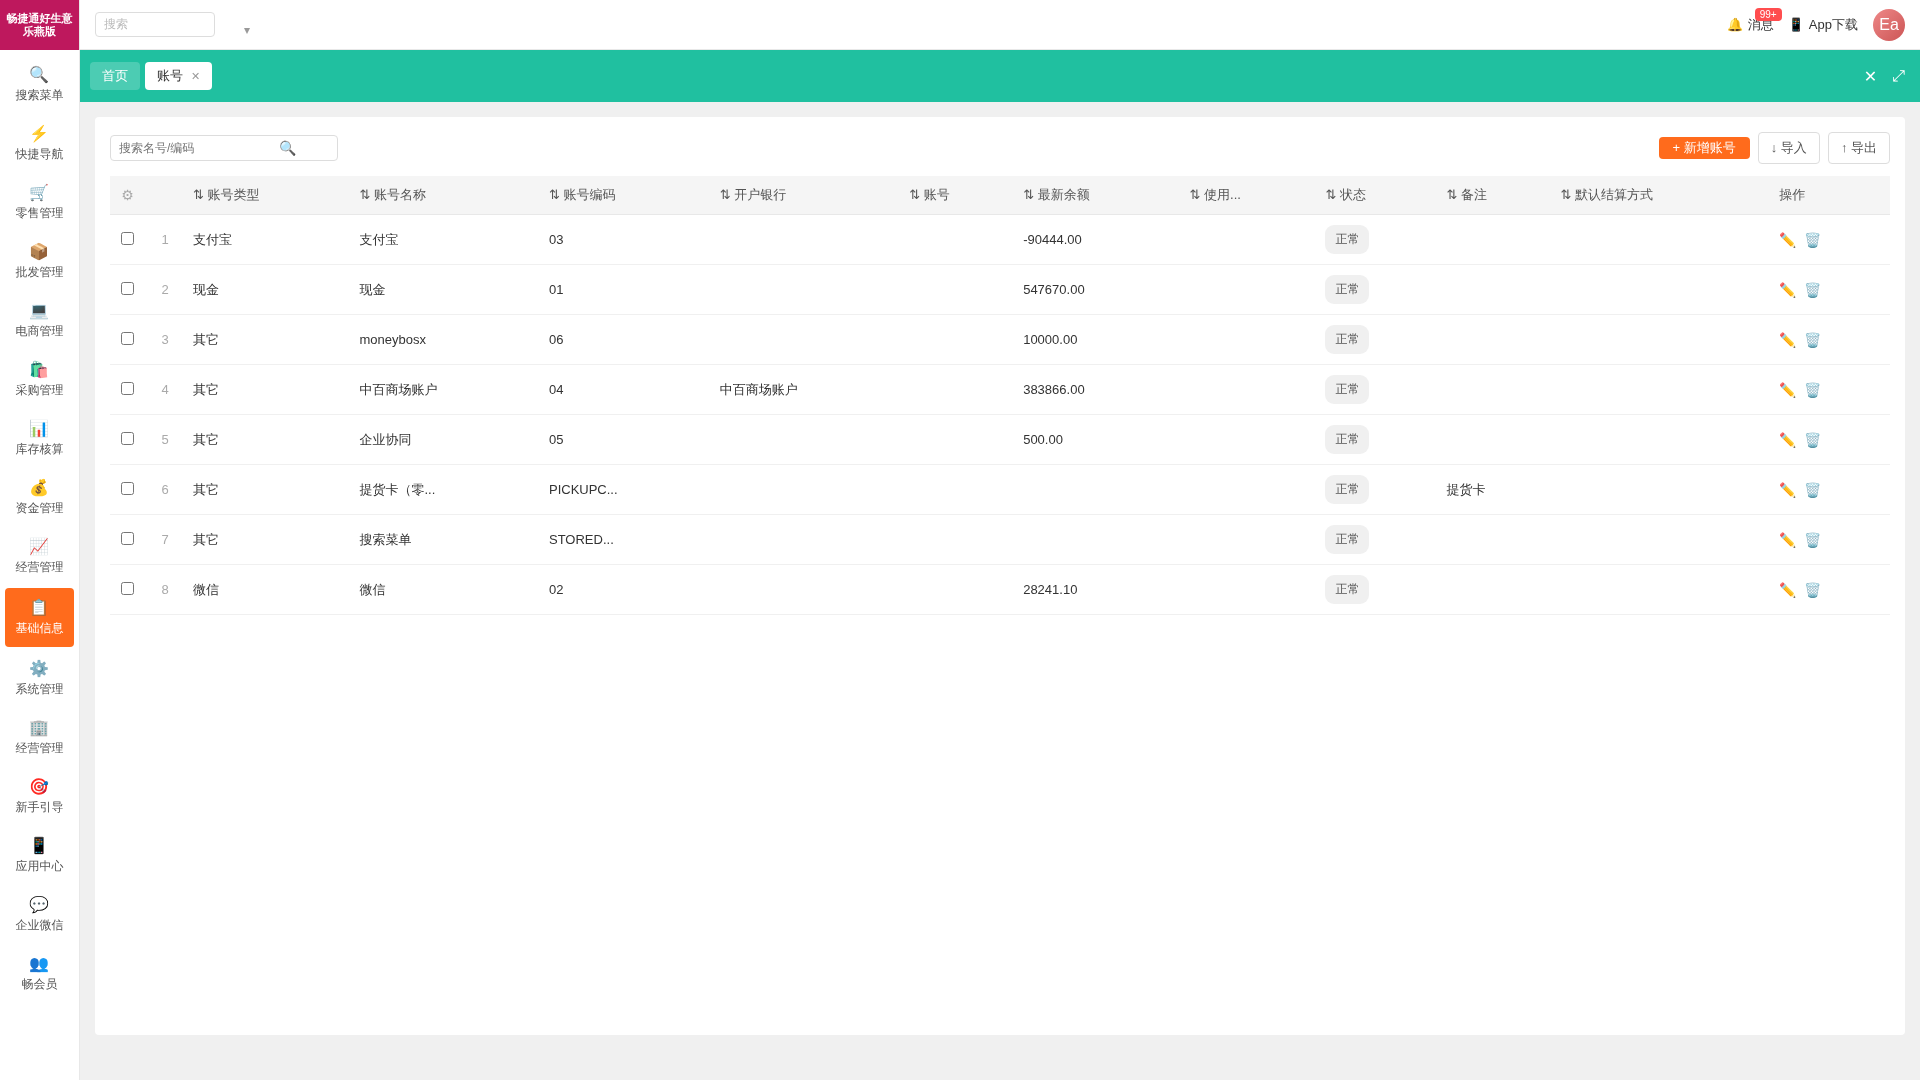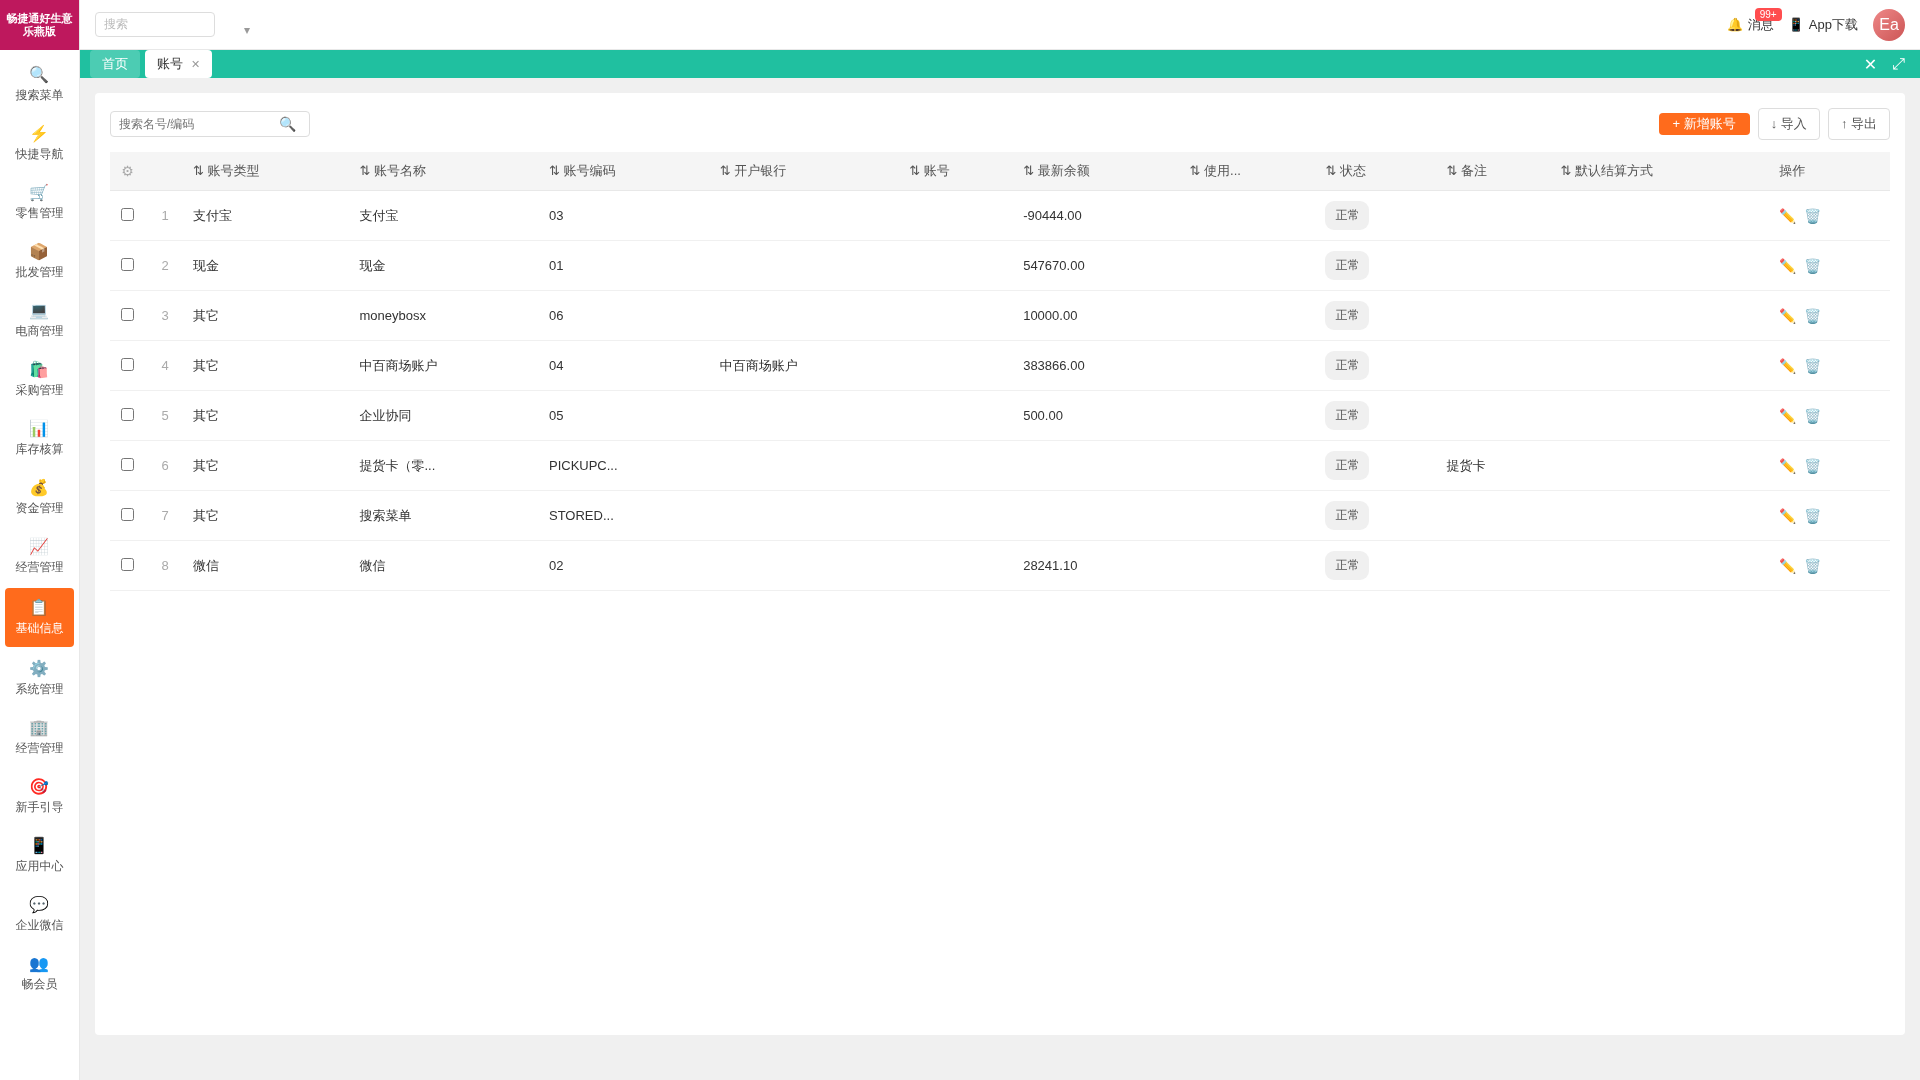--- a/index.html
+++ b/index.html
@@ -22,36 +22,36 @@
     .top-left { display: flex; align-items: flex-end; gap: 29px; }
     .search-bar-top { display: flex; align-items: center; border: 1px solid #ddd; border-radius: 4px; padding: 3px 8px; width: 120px; font-size: 12px; color: #999; }
     .dropdown-arrow { font-size: 12px; color: #999; cursor: pointer; }
     .top-right { display: flex; align-items: center; gap: 15px; }
     .msg-btn { display: flex; align-items: center; gap: 4px; font-size: 13px; color: #333; cursor: pointer; position: relative; }
     .badge { background: #ff4d4f; color: #fff; font-size: 10px; border-radius: 4px; padding: 1px 5px; position: absolute; top: -8px; right: -8px; }
     .app-btn { display: flex; align-items: center; gap: 4px; font-size: 13px; color: #333; cursor: pointer; }
     .avatar { width: 32px; height: 32px; border-radius: 50%; background: #ccc; overflow: hidden; }
 
     
-    .tab-bar { height: 28px; background: #20c0a0; display: flex; align-items: center; padding: 0 10px; gap: 5px; flex-shrink: 0; }
+    .tab-bar { height: 52px; background: #20c0a0; display: flex; align-items: center; padding: 0 10px; gap: 5px; flex-shrink: 0; }
     .tab-item { display: flex; align-items: center; gap: 5px; padding: 5px 12px; border-radius: 4px; cursor: pointer; font-size: 13px; color: #fff; }
     .tab-item.home { background: rgba(255,255,255,0.2); }
     .tab-item.active { background: #fff; color: #333; }
     .tab-close { font-size: 11px; color: #999; cursor: pointer; margin-left: 3px; }
     .tab-spacer { flex: 1; }
     .tab-controls { display: flex; align-items: center; gap: 5px; }
     .tab-ctrl-btn { color: #fff; font-size: 16px; cursor: pointer; padding: 2px 5px; }
 
     
     .content-area { flex: 1; background: #f0f0f0; padding: 15px; overflow: auto; }
     .content-panel { background: #fff; border-radius: 4px; padding: 15px; min-height: calc(100% - 30px); }
 
     
     .toolbar { display: flex; align-items: center; justify-content: space-between; margin-bottom: 12px; }
-    .search-box { display: flex; align-items: center; border: 1px solid #ddd; border-radius: 4px; padding: 4px 8px; width: 200px; }
+    .search-box { display: flex; align-items: center; border: 1px solid #ddd; border-radius: 4px; padding: 4px 8px; width: 228px; }
     .search-box input { border: none; outline: none; font-size: 12px; width: 160px; }
     .search-icon { color: #aaa; font-size: 14px; cursor: pointer; }
     .toolbar-right { display: flex; align-items: center; gap: 8px; }
     .btn-add { background: #ff6b1c; color: #fff; border: none; border-radius: 4px; padding: 2px 14px; font-size: 13px; cursor: pointer; display: flex; align-items: center; gap: 4px; }
     .btn-import, .btn-export { background: #fff; color: #555; border: 1px solid #ddd; border-radius: 4px; padding: 6px 12px; font-size: 13px; cursor: pointer; display: flex; align-items: center; gap: 4px; }
 
     
     .table-wrap { width: 100%; overflow-x: auto; }
     table { width: 100%; border-collapse: collapse; font-size: 13px; }
     thead tr { background: #f5f5f5; }

